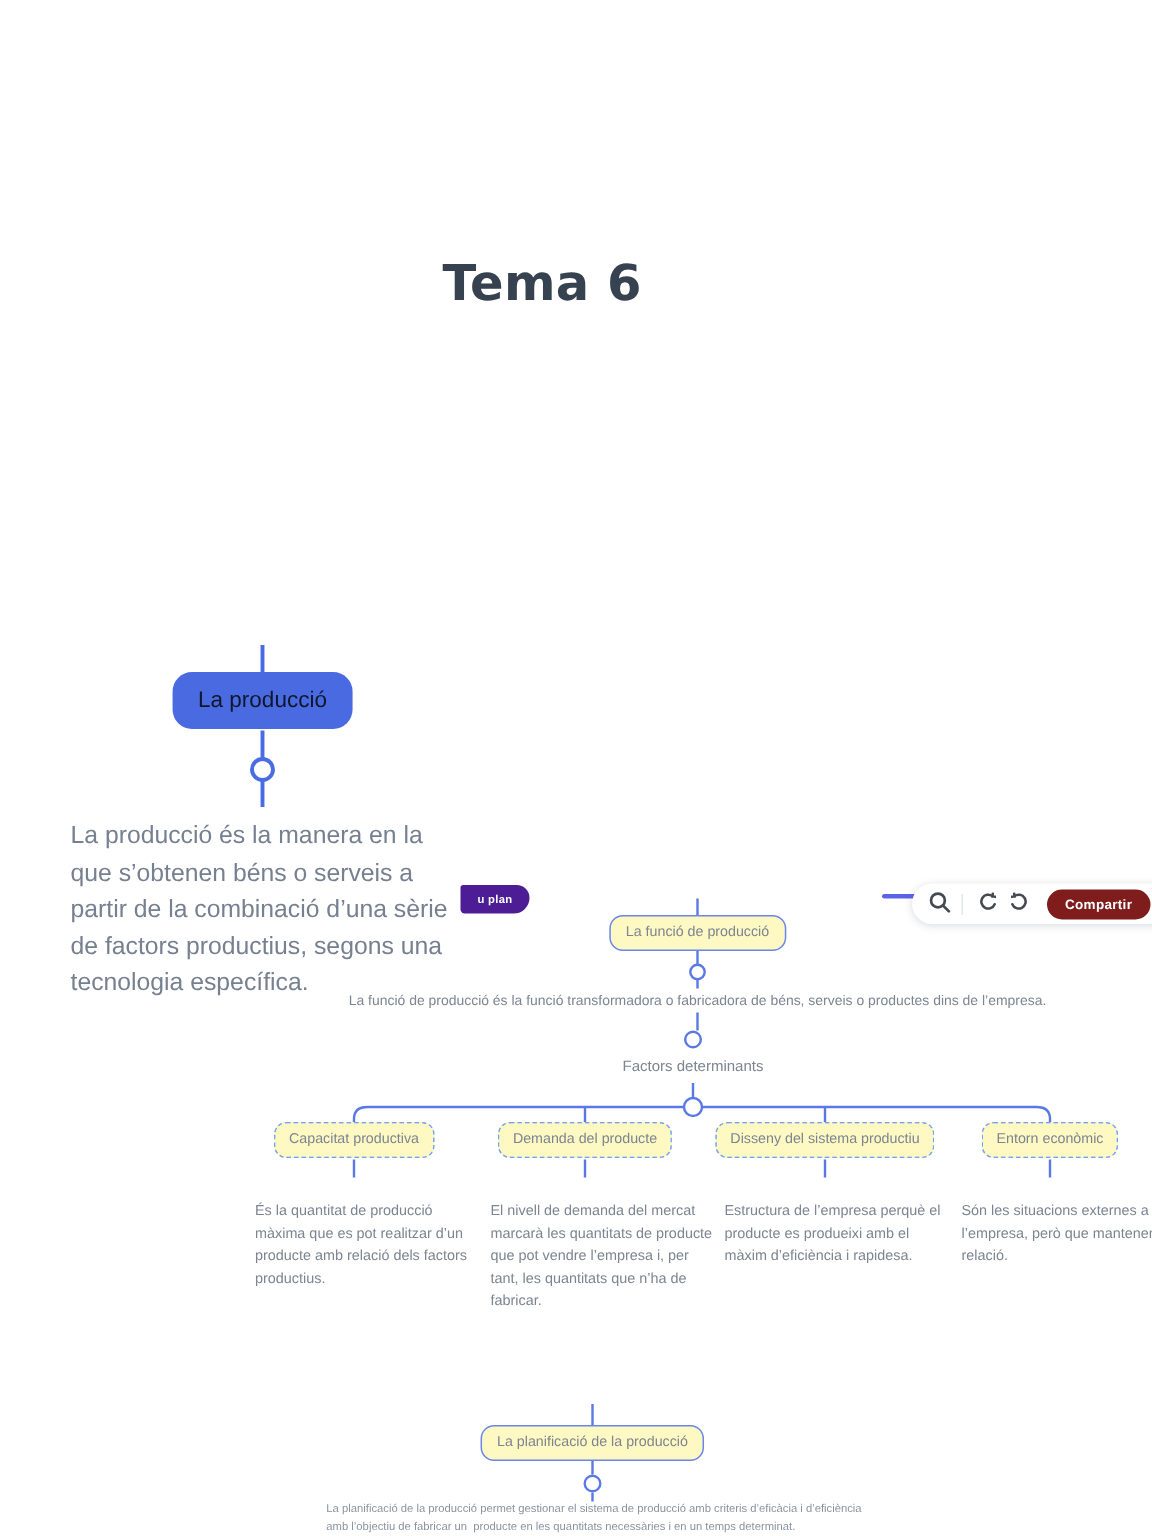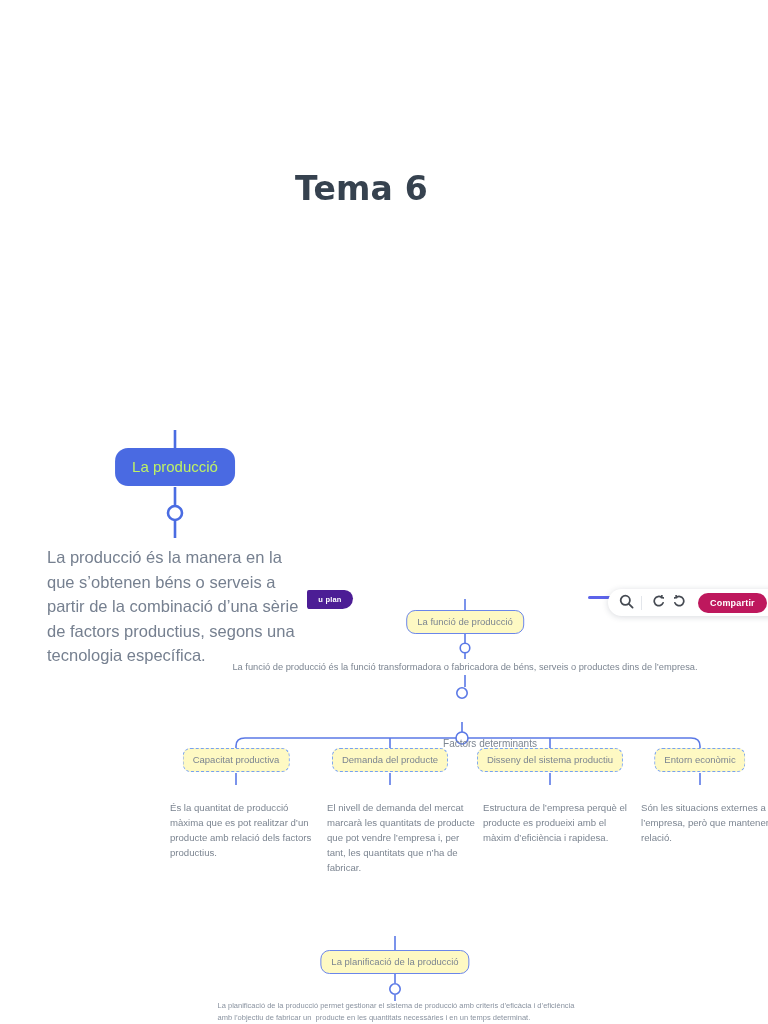--- a/index.html
+++ b/index.html
@@ -12,21 +12,21 @@
   
   .page-title{top:166px;left:0;width:723px;text-align:center;
     font-family:"DejaVu Sans",sans-serif;font-weight:700;
     font-size:33px;line-height:46px;color:#36424f;letter-spacing:.2px;}
 
   
   svg.connectors{top:0;left:0;pointer-events:none;}
 
   
   .node-root{top:448px;left:175px;transform:translateX(-50%);
-    background:#4a6ae2;color:#bef264;font-size:15px;line-height:20px;
+    background:#4a6ae2;color:#0f172a;font-size:15px;line-height:20px;
     padding:9px 17px;border-radius:13px;white-space:nowrap;text-align:right;}
 
   
   .production-desc{top:545px;left:47px;white-space:pre;
     font-size:16.5px;line-height:24.6px;color:#768090;}
 
   
   .plan-badge{top:590px;left:307px;width:46px;height:19px;
     background:#4c1d95;color:#fff;font-size:7.5px;font-weight:700;
     display:flex;align-items:center;justify-content:center;
@@ -38,36 +38,36 @@
 
   
   .toolbar-card{top:589px;left:608px;width:176px;height:27px;
     background:#fff;border-radius:14px;
     box-shadow:0 1px 6px rgba(40,50,70,.18);
     display:flex;align-items:center;padding:0 6px 0 9px;gap:6px;}
   .tb-btn{border:none;background:transparent;padding:0;margin:0;
     display:flex;align-items:center;justify-content:center;cursor:pointer;
     width:18px;height:18px;}
   .tb-divider{width:1px;height:14px;background:#e3e6eb;}
-  .share-btn{border:none;cursor:pointer;background:#be185d;color:#fff;
+  .share-btn{border:none;cursor:pointer;background:#7f1d1d;color:#fff;
     font-family:"Liberation Sans",sans-serif;font-size:9px;font-weight:700;
     padding:5px 12px;border-radius:10px;margin-left:2px;letter-spacing:.2px;}
 
   
   .node-outline{background:#fef9c3;border:1.3px solid #6b86ea;border-radius:9px;
     color:#7c8591;font-size:9.5px;line-height:12px;padding:5px 10px;
     white-space:nowrap;transform:translateX(-50%);}
   .node-funcio{top:610px;left:465px;}
   .node-planificacio{top:950px;left:395px;}
 
   
   .funcio-desc{top:662px;left:465px;transform:translateX(-50%);
     font-size:9.3px;color:#7c8591;white-space:nowrap;}
-  .group-label{top:706px;left:490px;transform:translateX(-50%);
-    font-size:10px;color:#7c8591;white-space:nowrap;margin-top:32px;}
+  .group-label{top:706px;left:462px;transform:translateX(-50%);
+    font-size:10px;color:#7c8591;white-space:nowrap;}
 
   
   .node-dashed{background:#fef9c3;border:1.3px dashed #77a2f1;border-radius:8px;
     color:#7c8591;font-size:9.5px;line-height:12px;padding:5px 9px;
     white-space:nowrap;transform:translateX(-50%);top:748px;}
   .f1{left:236px;} .f2{left:390px;} .f3{left:550px;} .f4{left:700px;}
 
   
   .factor-desc{top:800px;white-space:pre;font-size:9.6px;line-height:15px;
     color:#7c8591;}

